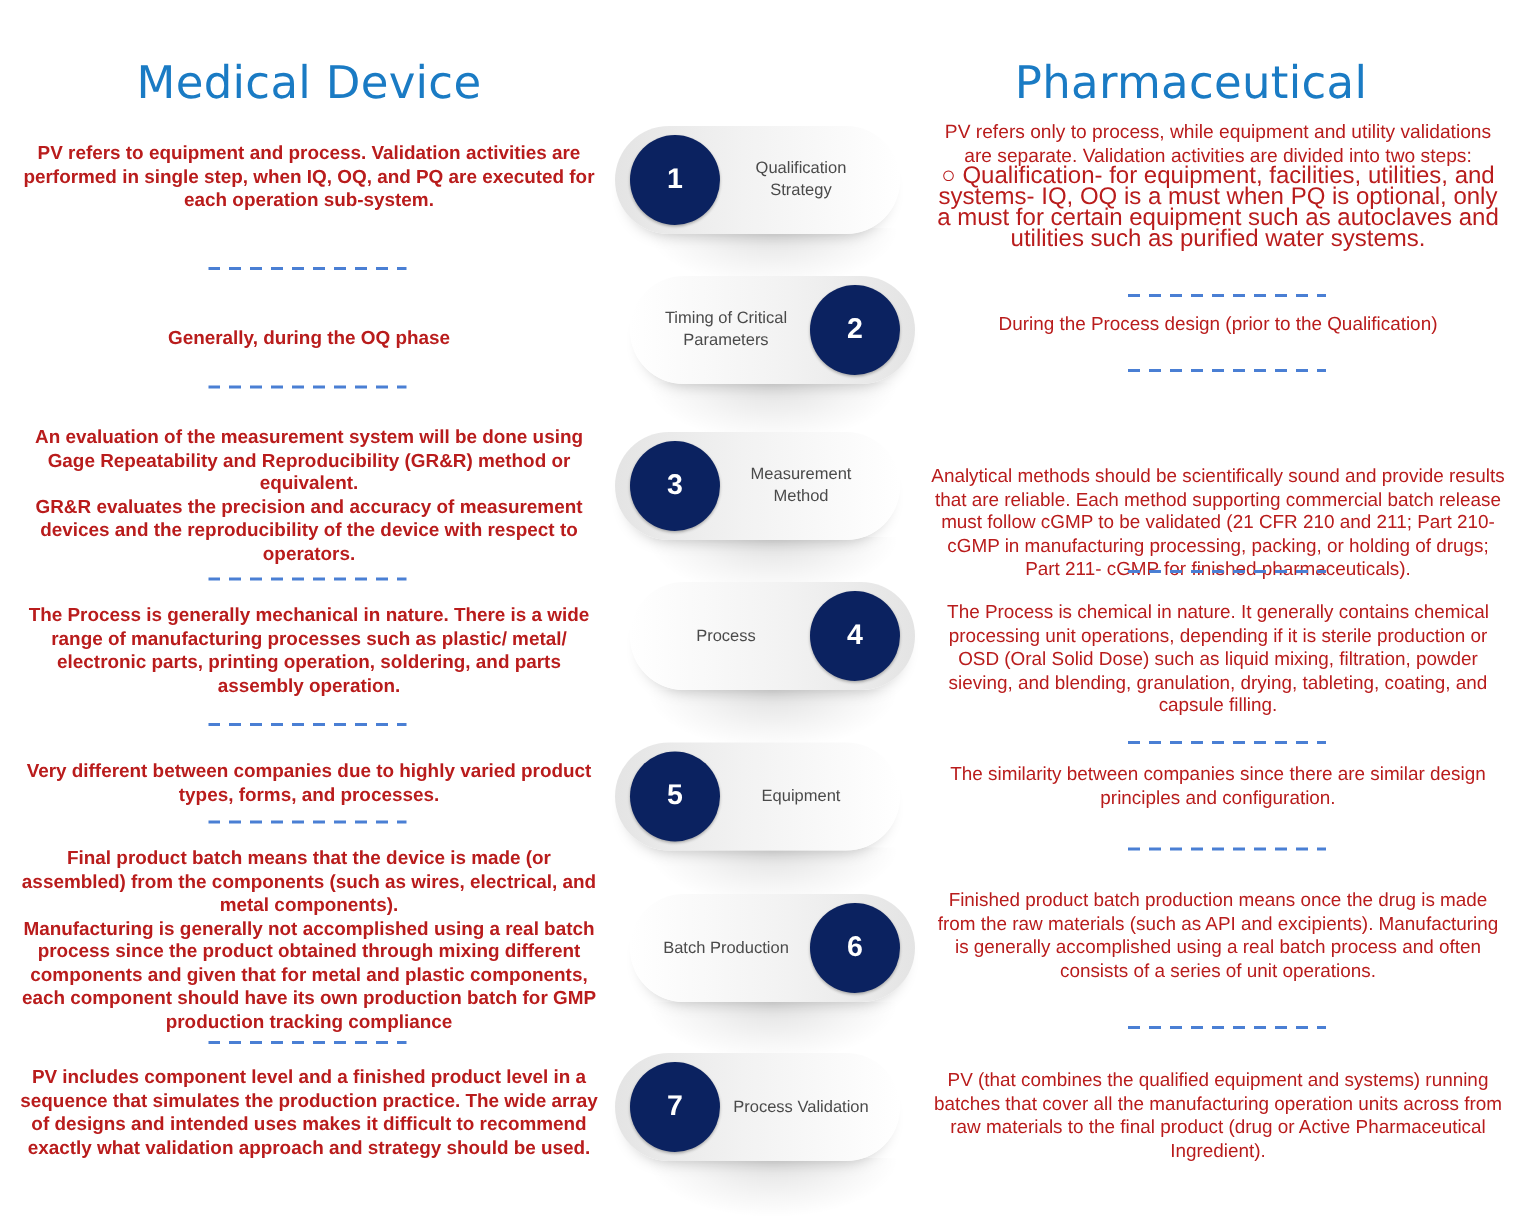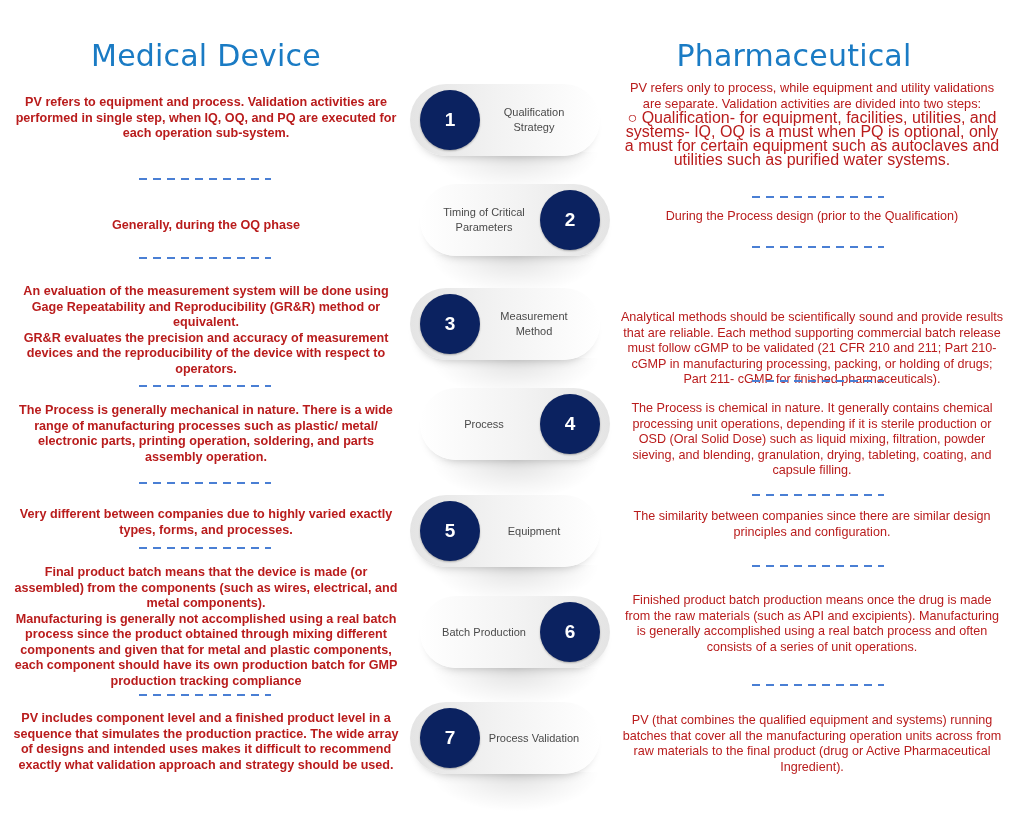--- a/index.html
+++ b/index.html
@@ -51,21 +51,21 @@
 
 <div class="txt l" style="top:284px;">
   <span style="display:block">An evaluation of the measurement system will be done using Gage Repeatability and Reproducibility (GR&amp;R) method or equivalent.</span>
   <span style="display:block">GR&amp;R evaluates the precision and accuracy of measurement devices and the reproducibility of the device with respect to operators.</span>
 </div>
 <div class="divider l" style="top:385px;"></div>
 
 <div class="txt l" style="top:403px;">The Process is generally mechanical in nature. There is a wide range of manufacturing processes such as plastic/ metal/ electronic parts, printing operation, soldering, and parts assembly operation.</div>
 <div class="divider l" style="top:482px;"></div>
 
-<div class="txt l" style="top:507px;">Very different between companies due to highly varied exactly types, forms, and processes.</div>
+<div class="txt l" style="top:507px;">Very different between companies due to highly varied product types, forms, and processes.</div>
 <div class="divider l" style="top:547px;"></div>
 
 <div class="txt l" style="top:565px;">
   <span style="display:block">Final product batch means that the device is made (or assembled) from the components (such as wires, electrical, and metal components).</span>
   <span style="display:block">Manufacturing is generally not accomplished using a real batch process since the product obtained through mixing different components and given that for metal and plastic components, each component should have its own production batch for GMP production tracking compliance</span>
 </div>
 <div class="divider l" style="top:694px;"></div>
 
 <div class="txt l" style="top:711px;">PV includes component level and a finished product level in a sequence that simulates the production practice. The wide array of designs and intended uses makes it difficult to recommend exactly what validation approach and strategy should be used.</div>
 

